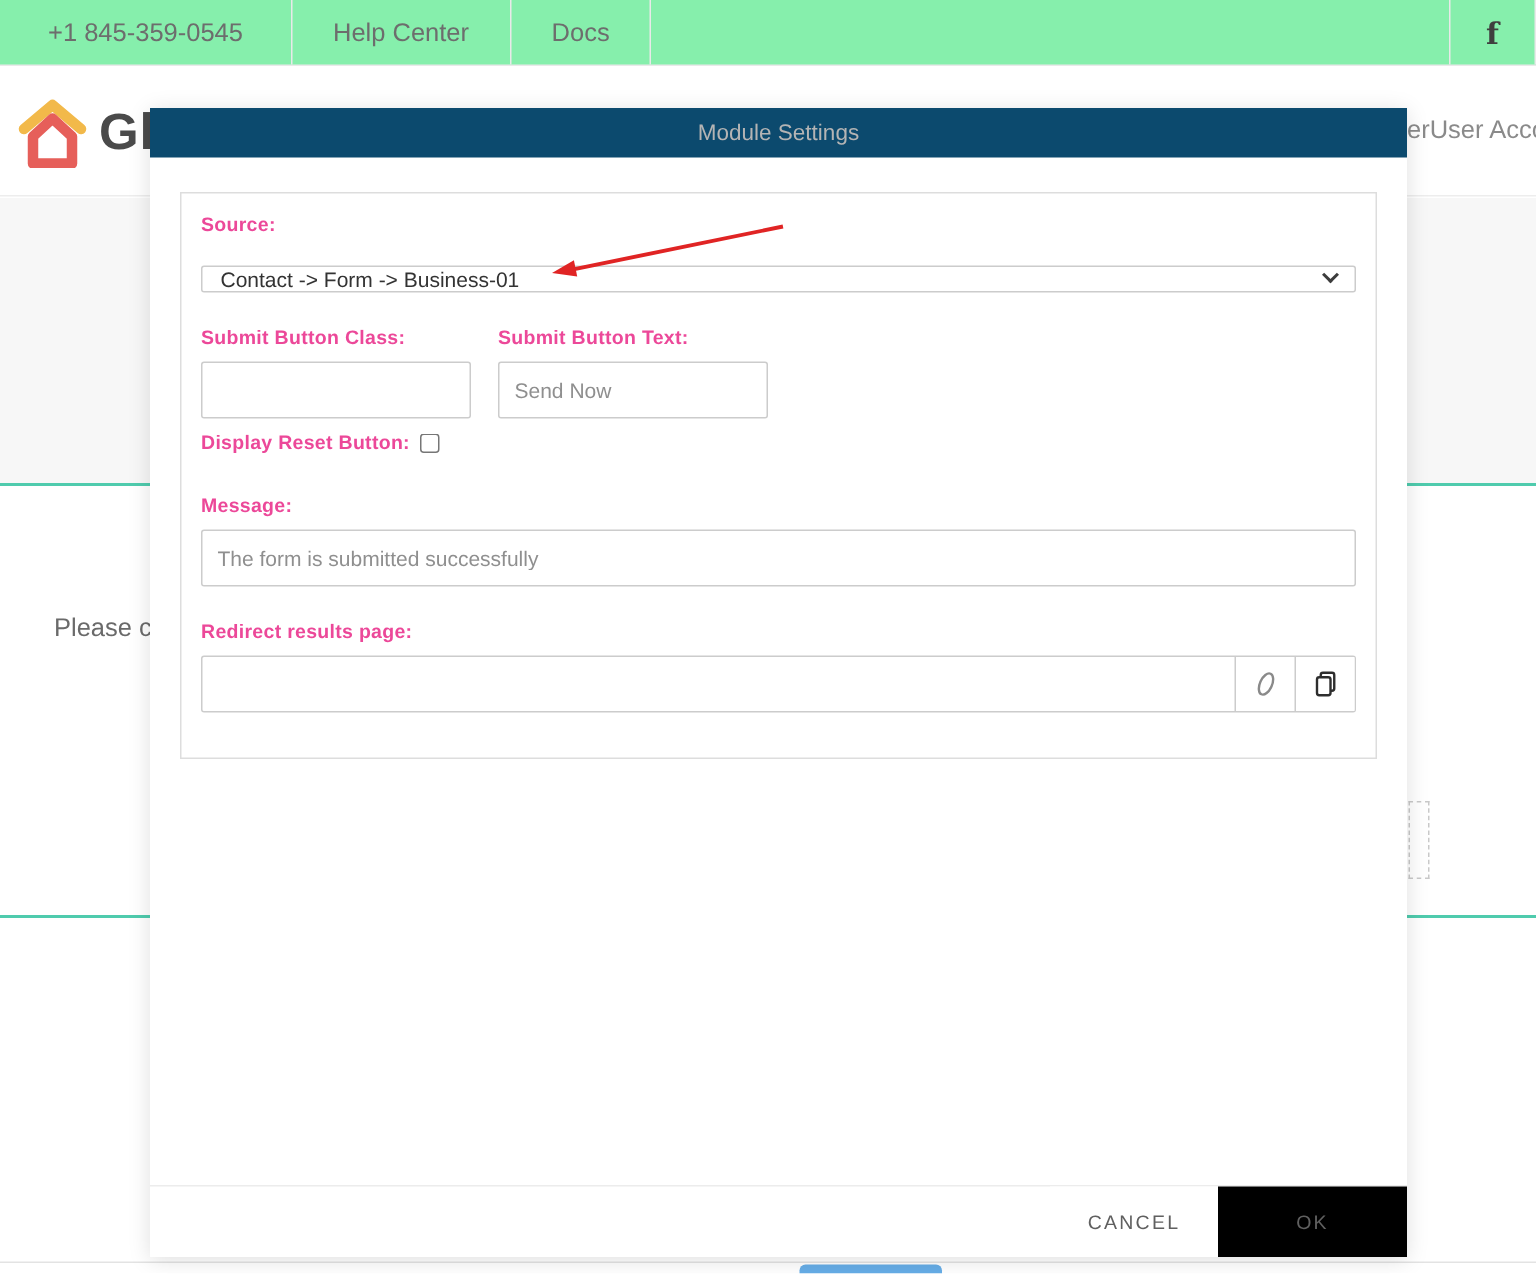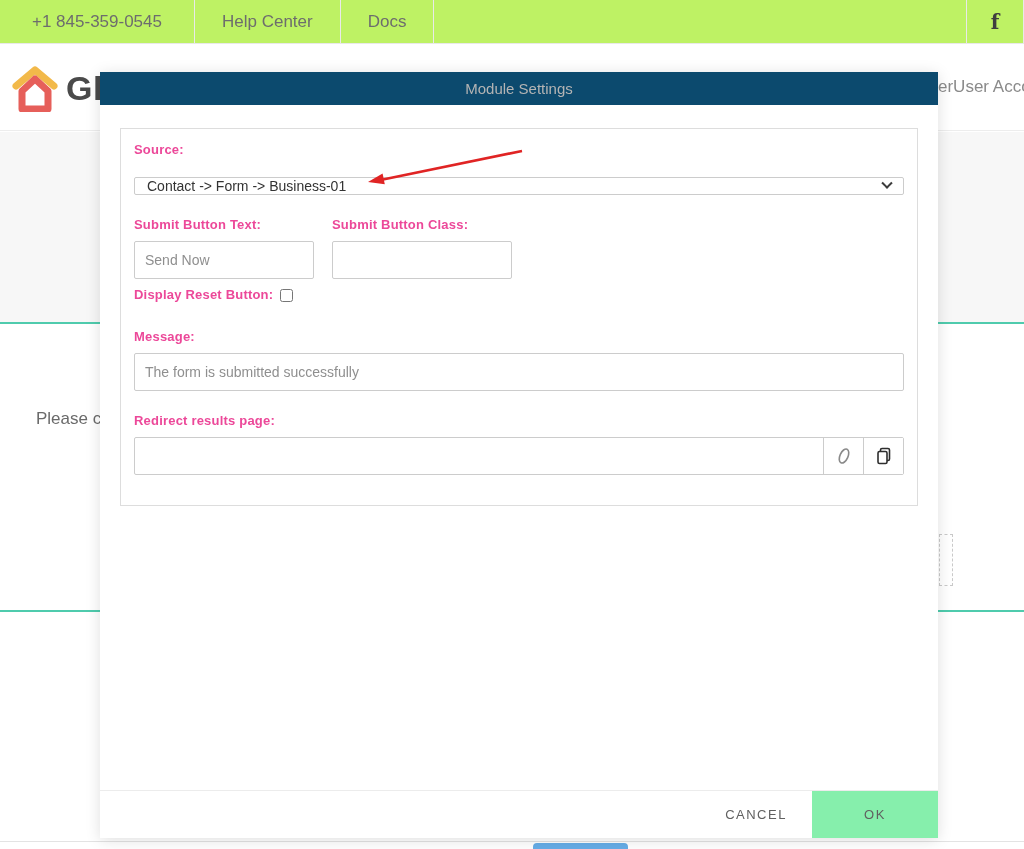--- a/index.html
+++ b/index.html
@@ -1,21 +1,21 @@
 <!DOCTYPE html>
 <html><head>
 <meta charset="utf-8">
 <style>
   * { margin:0; padding:0; box-sizing:border-box; }
   html,body { width:1024px; height:849px; }
   body { font-family:"Liberation Sans", sans-serif; background:#fff; }
   .page { position:relative; width:1024px; height:849px; overflow:hidden; background:#fff; }
 
   
-  .topbar { position:absolute; top:0; left:0; right:0; height:44px; background:#bef264;
+  .topbar { position:absolute; top:0; left:0; right:0; height:44px; background:#86efac;
             border-bottom:1px solid #e9e9e9; display:flex; align-items:stretch;
             font-size:17px; color:#6d6d6d; }
   .topbar-cell { display:flex; align-items:center; justify-content:center;
                  border-right:1px solid #e9e9e9; padding:0 27px; white-space:nowrap; cursor:pointer; }
   .topbar-cell.phone { padding:0 32px; cursor:default; }
   .topbar-right { margin-left:auto; display:flex; align-items:stretch; }
   .fb-cell { width:58px; border-left:1px solid #e9e9e9; border-right:1px solid #e9e9e9;
              display:flex; align-items:center; justify-content:center; cursor:pointer; }
   .fb-glyph { font-size:20px; font-weight:700; color:#3f3f3f; font-family:"DejaVu Serif", serif; }
 
@@ -62,21 +62,21 @@
   .input-group input { flex:1; border:none; padding:0 10px; font-size:14px; color:#8f8f8f; outline:none;
                        font-family:"Liberation Sans", sans-serif; background:transparent; }
   .group-btn { width:40px; border:none; border-left:1px solid #ccc; background:#fff; display:flex;
                align-items:center; justify-content:center; cursor:pointer; }
   .modal-footer { position:absolute; bottom:0; left:0; right:0; height:48px; background:#fff;
                   border-top:1px solid #ececec; display:flex; justify-content:flex-end; align-items:stretch; }
   .btn-cancel, .btn-ok { display:flex; align-items:center; justify-content:center; font-size:13px;
                          color:#606060; letter-spacing:1.5px; border:none; cursor:pointer;
                          font-family:"Liberation Sans", sans-serif; }
   .btn-cancel { width:112px; background:#fff; }
-  .btn-ok { width:126px; background:#86efac; }
+  .btn-ok { width:126px; background:#000000; }
 
   .arrow-svg { position:absolute; left:350px; top:140px; z-index:20; pointer-events:none; }
 </style>
 </head>
 <body>
 
 <div class="page">
 
   <div class="topbar">
     <div class="topbar-cell phone">+1 845-359-0545</div>
@@ -115,26 +115,26 @@
 
     <div class="settings-box">
       <div class="f-label">Source:</div>
       <div class="select-box">
         <span>Contact -&gt; Form -&gt; Business-01</span>
         <span class="chevron"></span>
       </div>
 
       <div class="cols">
         <div class="col">
+          <div class="f-label">Submit Button Class:</div>
+          <input class="text-input" type="text" value="" style="">
+        </div>
+        <div class="col">
           <div class="f-label">Submit Button Text:</div>
           <input class="text-input" type="text" value="Send Now" style="">
-        </div>
-        <div class="col">
-          <div class="f-label">Submit Button Class:</div>
-          <input class="text-input" type="text" value="" style="">
         </div>
       </div>
 
       <div class="check-row">
         <span class="f-label">Display Reset Button:</span>
         <input type="checkbox" style="">
       </div>
 
       <div class="f-label msg-label">Message:</div>
       <input class="text-input full-input" type="text" value="The form is submitted successfully" style="">

